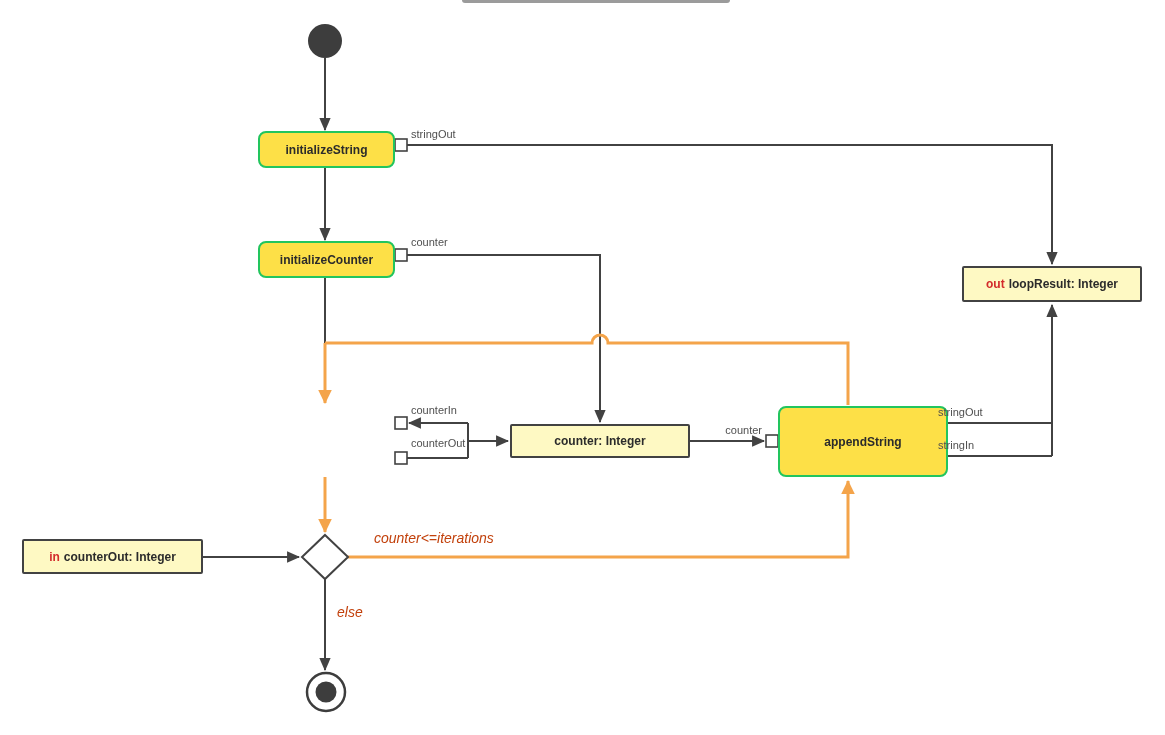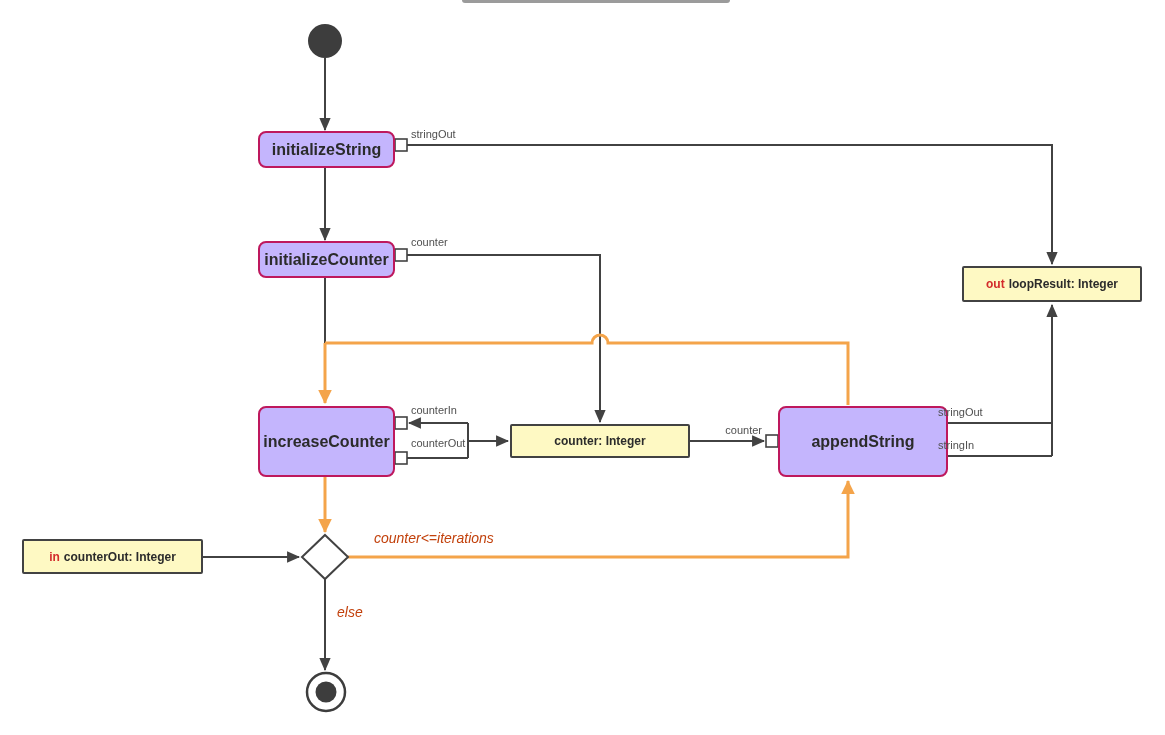--- a/index.html
+++ b/index.html
@@ -1,23 +1,23 @@
 <!DOCTYPE html>
 <html><head>
 <meta charset="utf-8">
 <style>
   html,body{margin:0;padding:0;background:#fff;}
   .stage{position:relative;width:1165px;height:735px;background:#ffffff;overflow:hidden;
          font-family:"Liberation Sans",sans-serif;}
   .stage svg{position:absolute;left:0;top:0;}
   .topbar{position:absolute;left:462px;top:0;width:268px;height:3px;background:#9b9b9b;
           border-radius:0 0 3px 3px;}
-  .task{position:absolute;box-sizing:border-box;background:#c4b5fd;border:2px solid #be185d;
+  .task{position:absolute;box-sizing:border-box;background:#fde047;border:2px solid #22c55e;
         border-radius:8px;display:flex;align-items:center;justify-content:center;
-        font-size:16px;font-weight:700;color:#2b2b2b;}
+        font-size:12px;font-weight:700;color:#2b2b2b;}
   .varbox{position:absolute;box-sizing:border-box;background:#fef9c3;border:2px solid #424242;
         border-radius:2px;display:flex;align-items:center;justify-content:center;
         font-size:12px;font-weight:700;color:#2b2b2b;white-space:nowrap;}
   .varbox .kw{color:#D32B2B;margin-right:4px;}
   .port-label{position:absolute;font-size:11px;color:#4f4f4f;white-space:nowrap;}
   .flow-label{position:absolute;font-size:14px;font-style:italic;color:#c2410c;white-space:nowrap;}
   .b-initializeString{left:258px;top:131px;width:137px;height:37px;}
   .b-initializeCounter{left:258px;top:241px;width:137px;height:37px;}
   .b-increaseCounter{left:258px;top:406px;width:137px;height:71px;}
   .b-appendString{left:778px;top:406px;width:170px;height:71px;}
@@ -93,23 +93,20 @@
       <rect x="922" y="450" width="12" height="12"></rect>
     </g>
   </svg>
 
   <div class="task b-initializeString">
     <span>initializeString</span>
   </div>
   <div class="task b-initializeCounter">
     <span>initializeCounter</span>
   </div>
-  <div class="task b-increaseCounter">
-    <span>increaseCounter</span>
-  </div>
   <div class="task b-appendString">
     <span>appendString</span>
   </div>
   <div class="varbox b-counterVar">
     <span>counter: Integer</span>
   </div>
   <div class="varbox b-loopResult">
     <span class="kw">out</span>
     <span>loopResult: Integer</span>
   </div>

